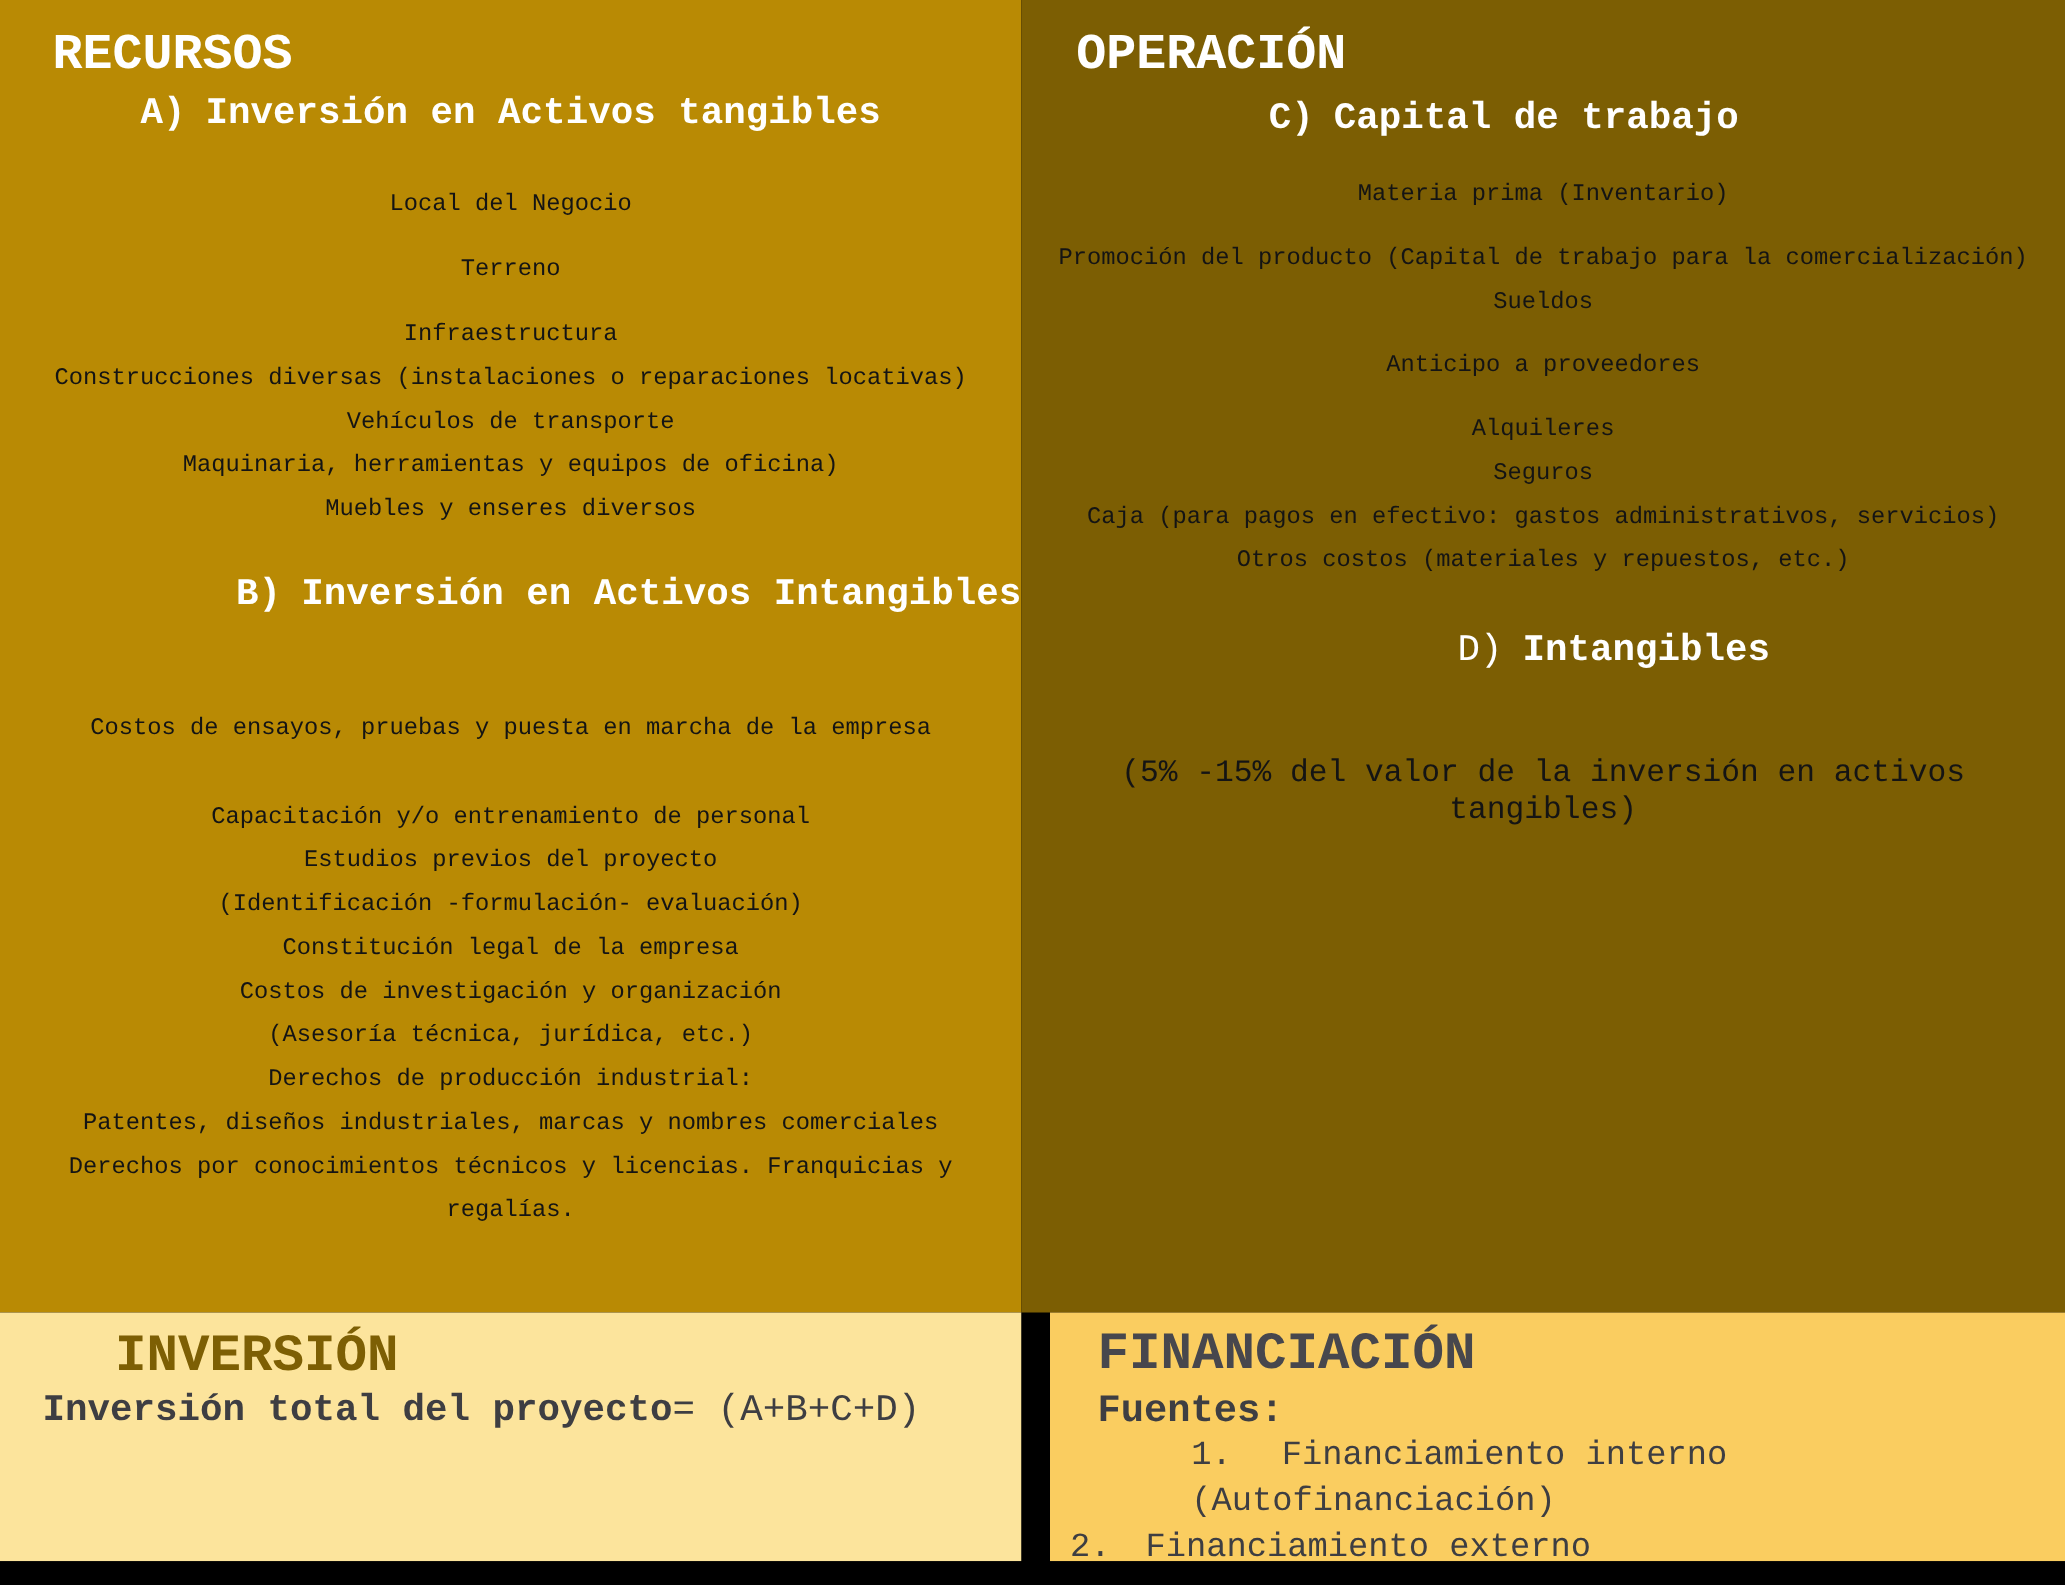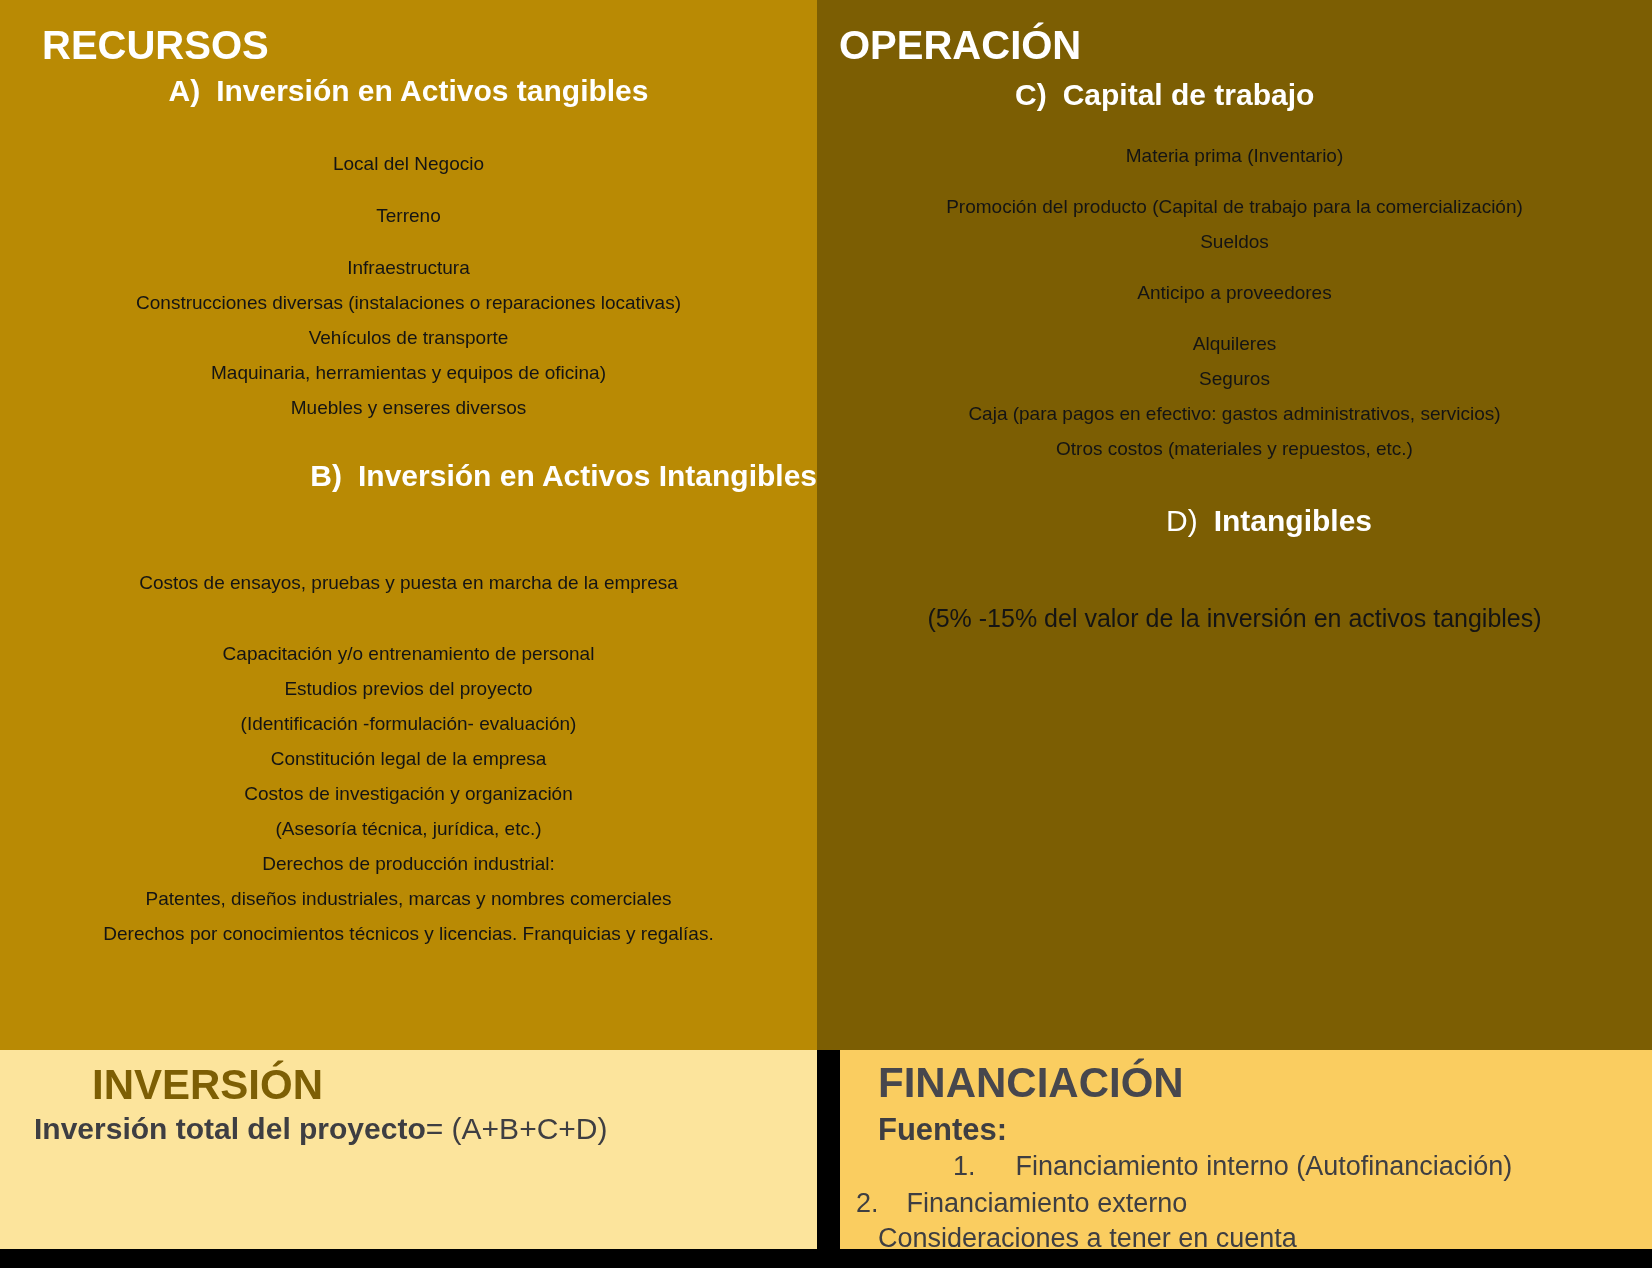--- a/index.html
+++ b/index.html
@@ -1,31 +1,31 @@
 <!DOCTYPE html>
 <html style="--mustard: #B98A04; --olive: #7C5E03; --cream: #FCE49C; --gold: #FACD60; --heading-olive: #7D5F04; --heading-gray: #47474D; --dark-gray: #3E3E42;"><head>
 <meta charset="utf-8">
 <style>
   html, body { margin: 0; padding: 0; background: #000; }
   .slide {
     position: relative;
     width: 1652px; height: 1268px;
     overflow: hidden;
-    font-family: Liberation Sans, sans-serif;
+    font-family: Liberation Mono, monospace;
   }
   .quad { position: absolute; box-sizing: border-box; }
   .q-tl { left: 0;     top: 0;      width: 817px;  height: 1050px; background: var(--mustard, #B98A04); padding-top: 22px; }
   .q-tr { left: 817px; top: 0;      width: 835px;  height: 1050px; background: var(--olive, #7C5E03);   padding-top: 22px; }
   .q-bl { left: 0;     top: 1050px; width: 817px;  height: 199px;  background: var(--cream, #FCE49C);   padding-top: 10px; }
   .q-br { left: 840px; top: 1050px; width: 835px;  height: 199px;  background: var(--gold, #FACD60);    padding-top: 8px; }
   .bottom-bar { position: absolute; left: 0; top: 1249px; width: 1652px; height: 19px; background: #000; }
 
   .big-title { color: #fff; font-weight: bold; font-size: 40px; line-height: 46px; }
   .title-recursos  { margin-left: 42px; }
-  .title-operacion { margin-left: 22px; }
+  .title-operacion { margin-left: 44px; }
 
   .sec-head { color: #fff; font-weight: bold; font-size: 30px; line-height: 38px; }
   .head-label { margin-right: 16px; }
   .head-a { text-align: center; margin-top: 4px; }
   .head-b { text-align: right; margin-top: 32px; }
   .head-c { margin-left: 198px; margin-top: 8px; }
   .head-d { margin-left: 349px; margin-top: 36px; }
   .head-d .head-label { font-weight: normal; }
 
   .items { color: #141414; font-size: 19px; line-height: 35px; text-align: center; padding: 0 6px; }

